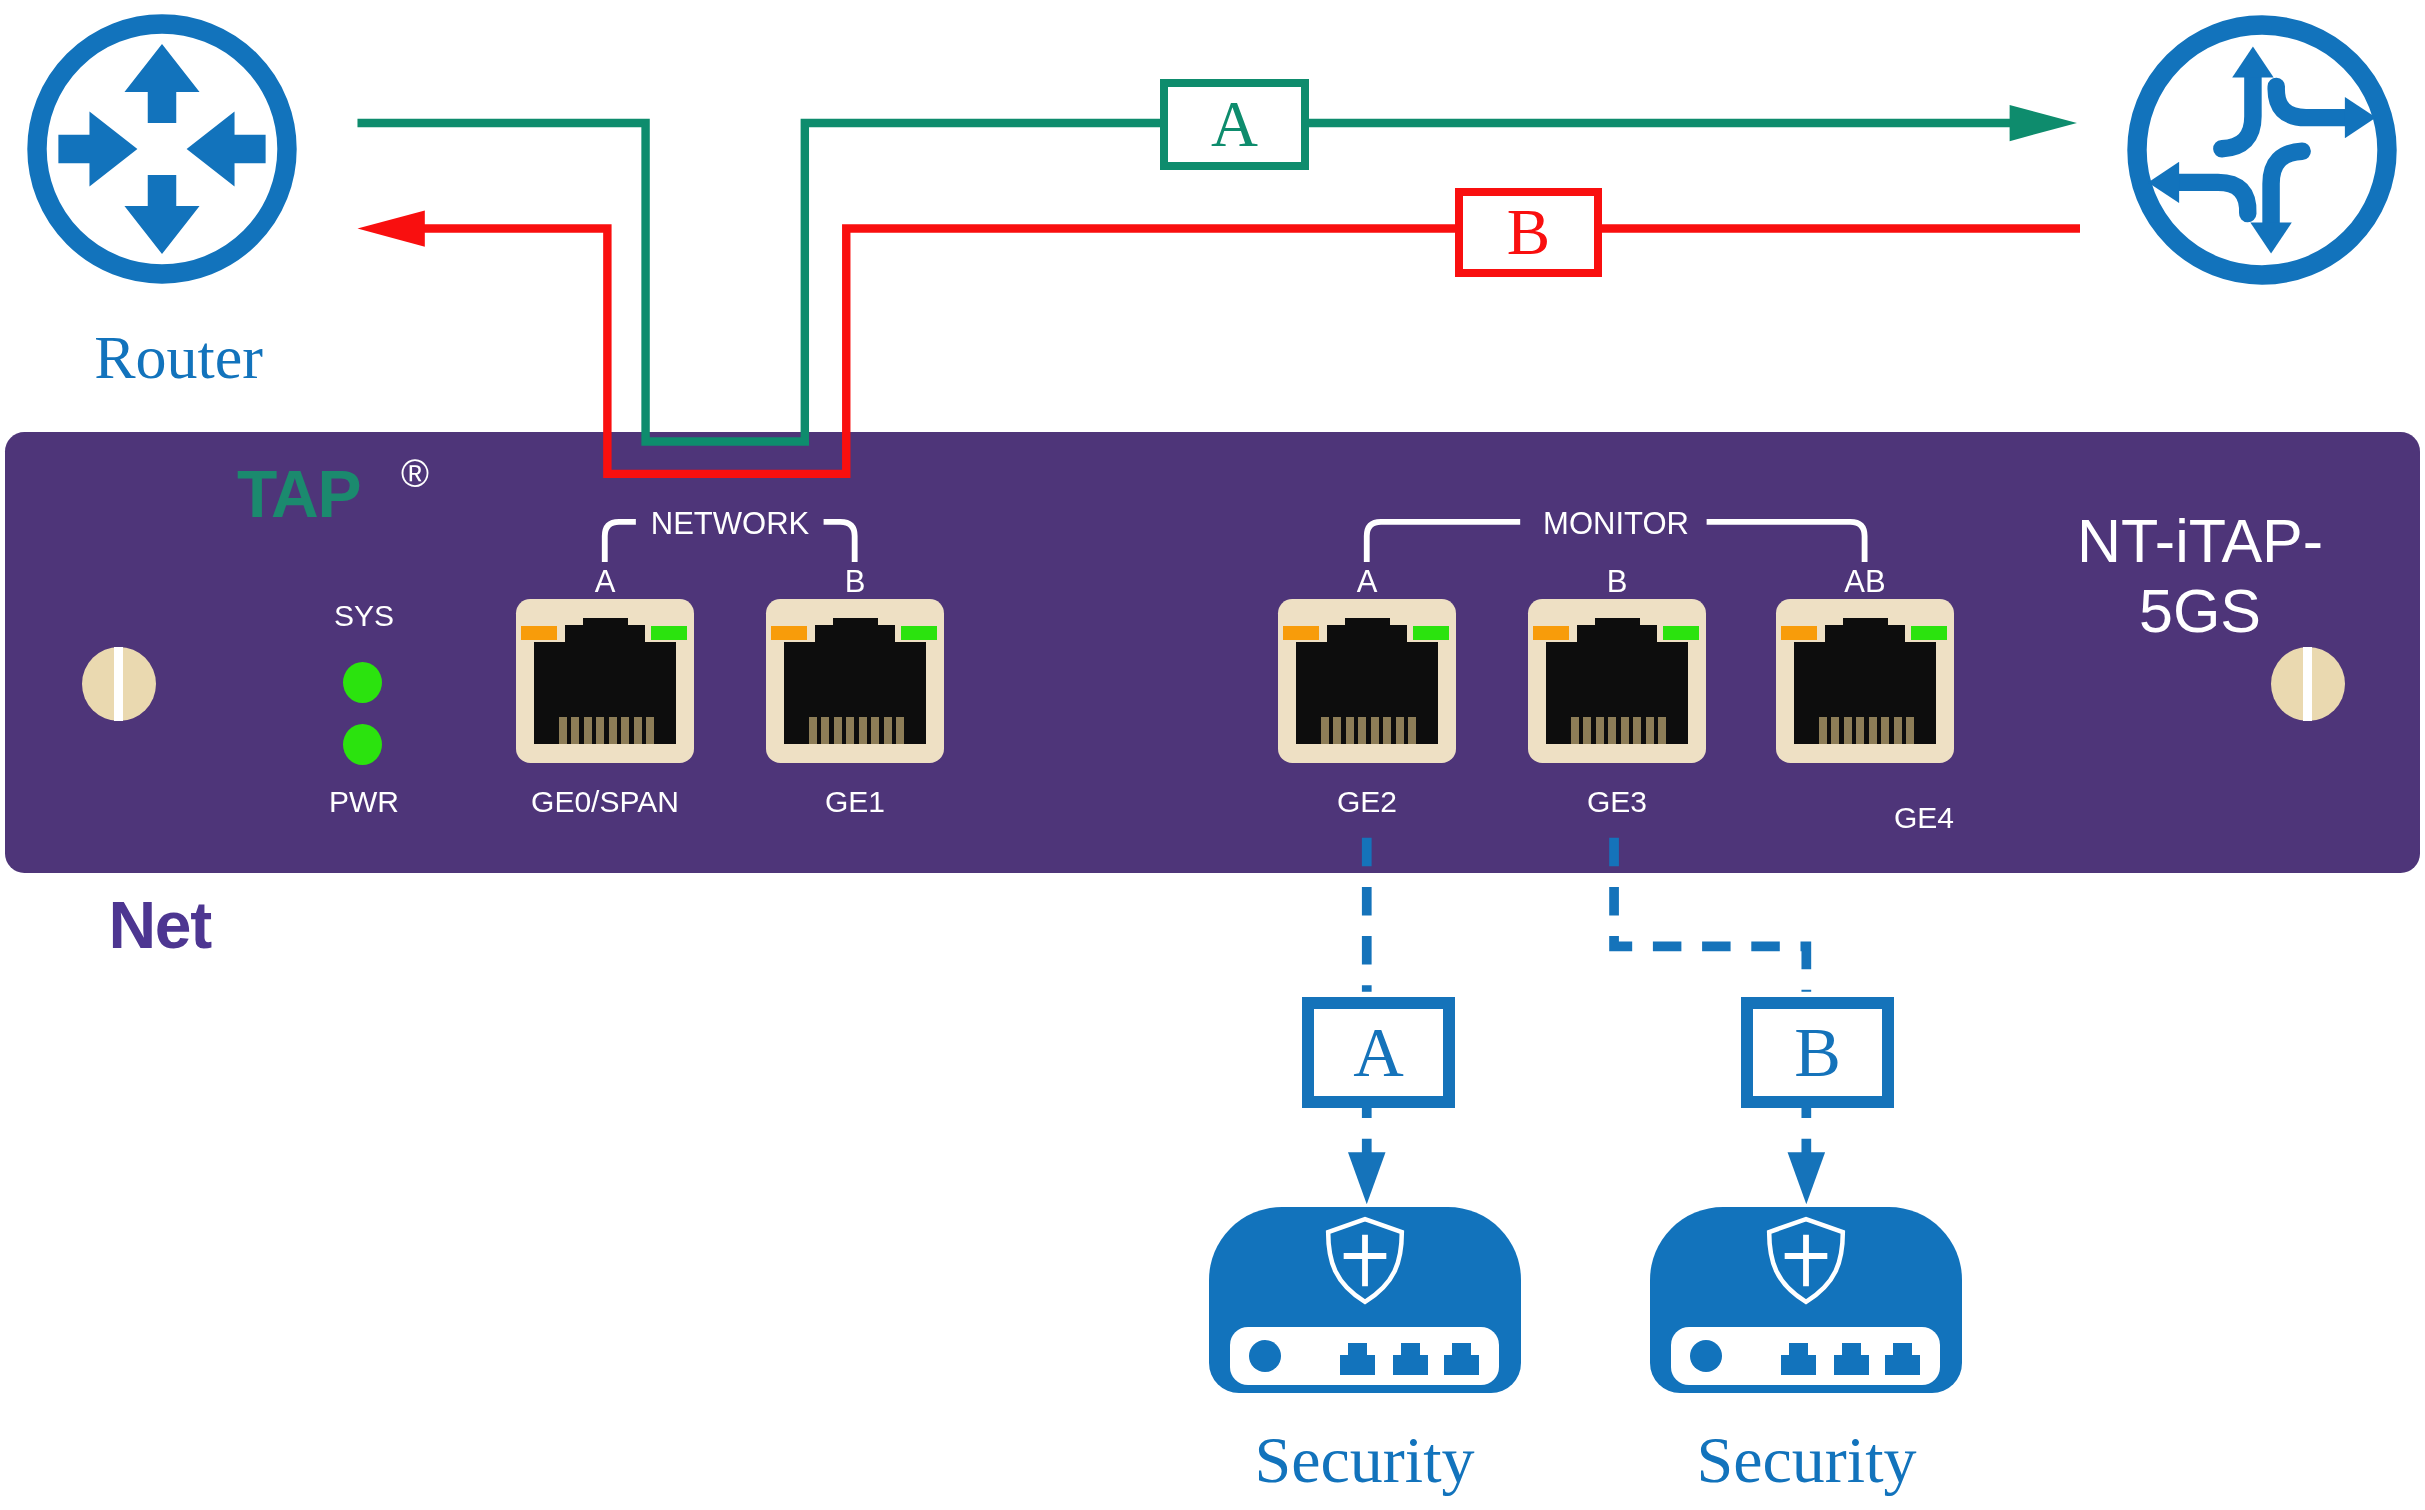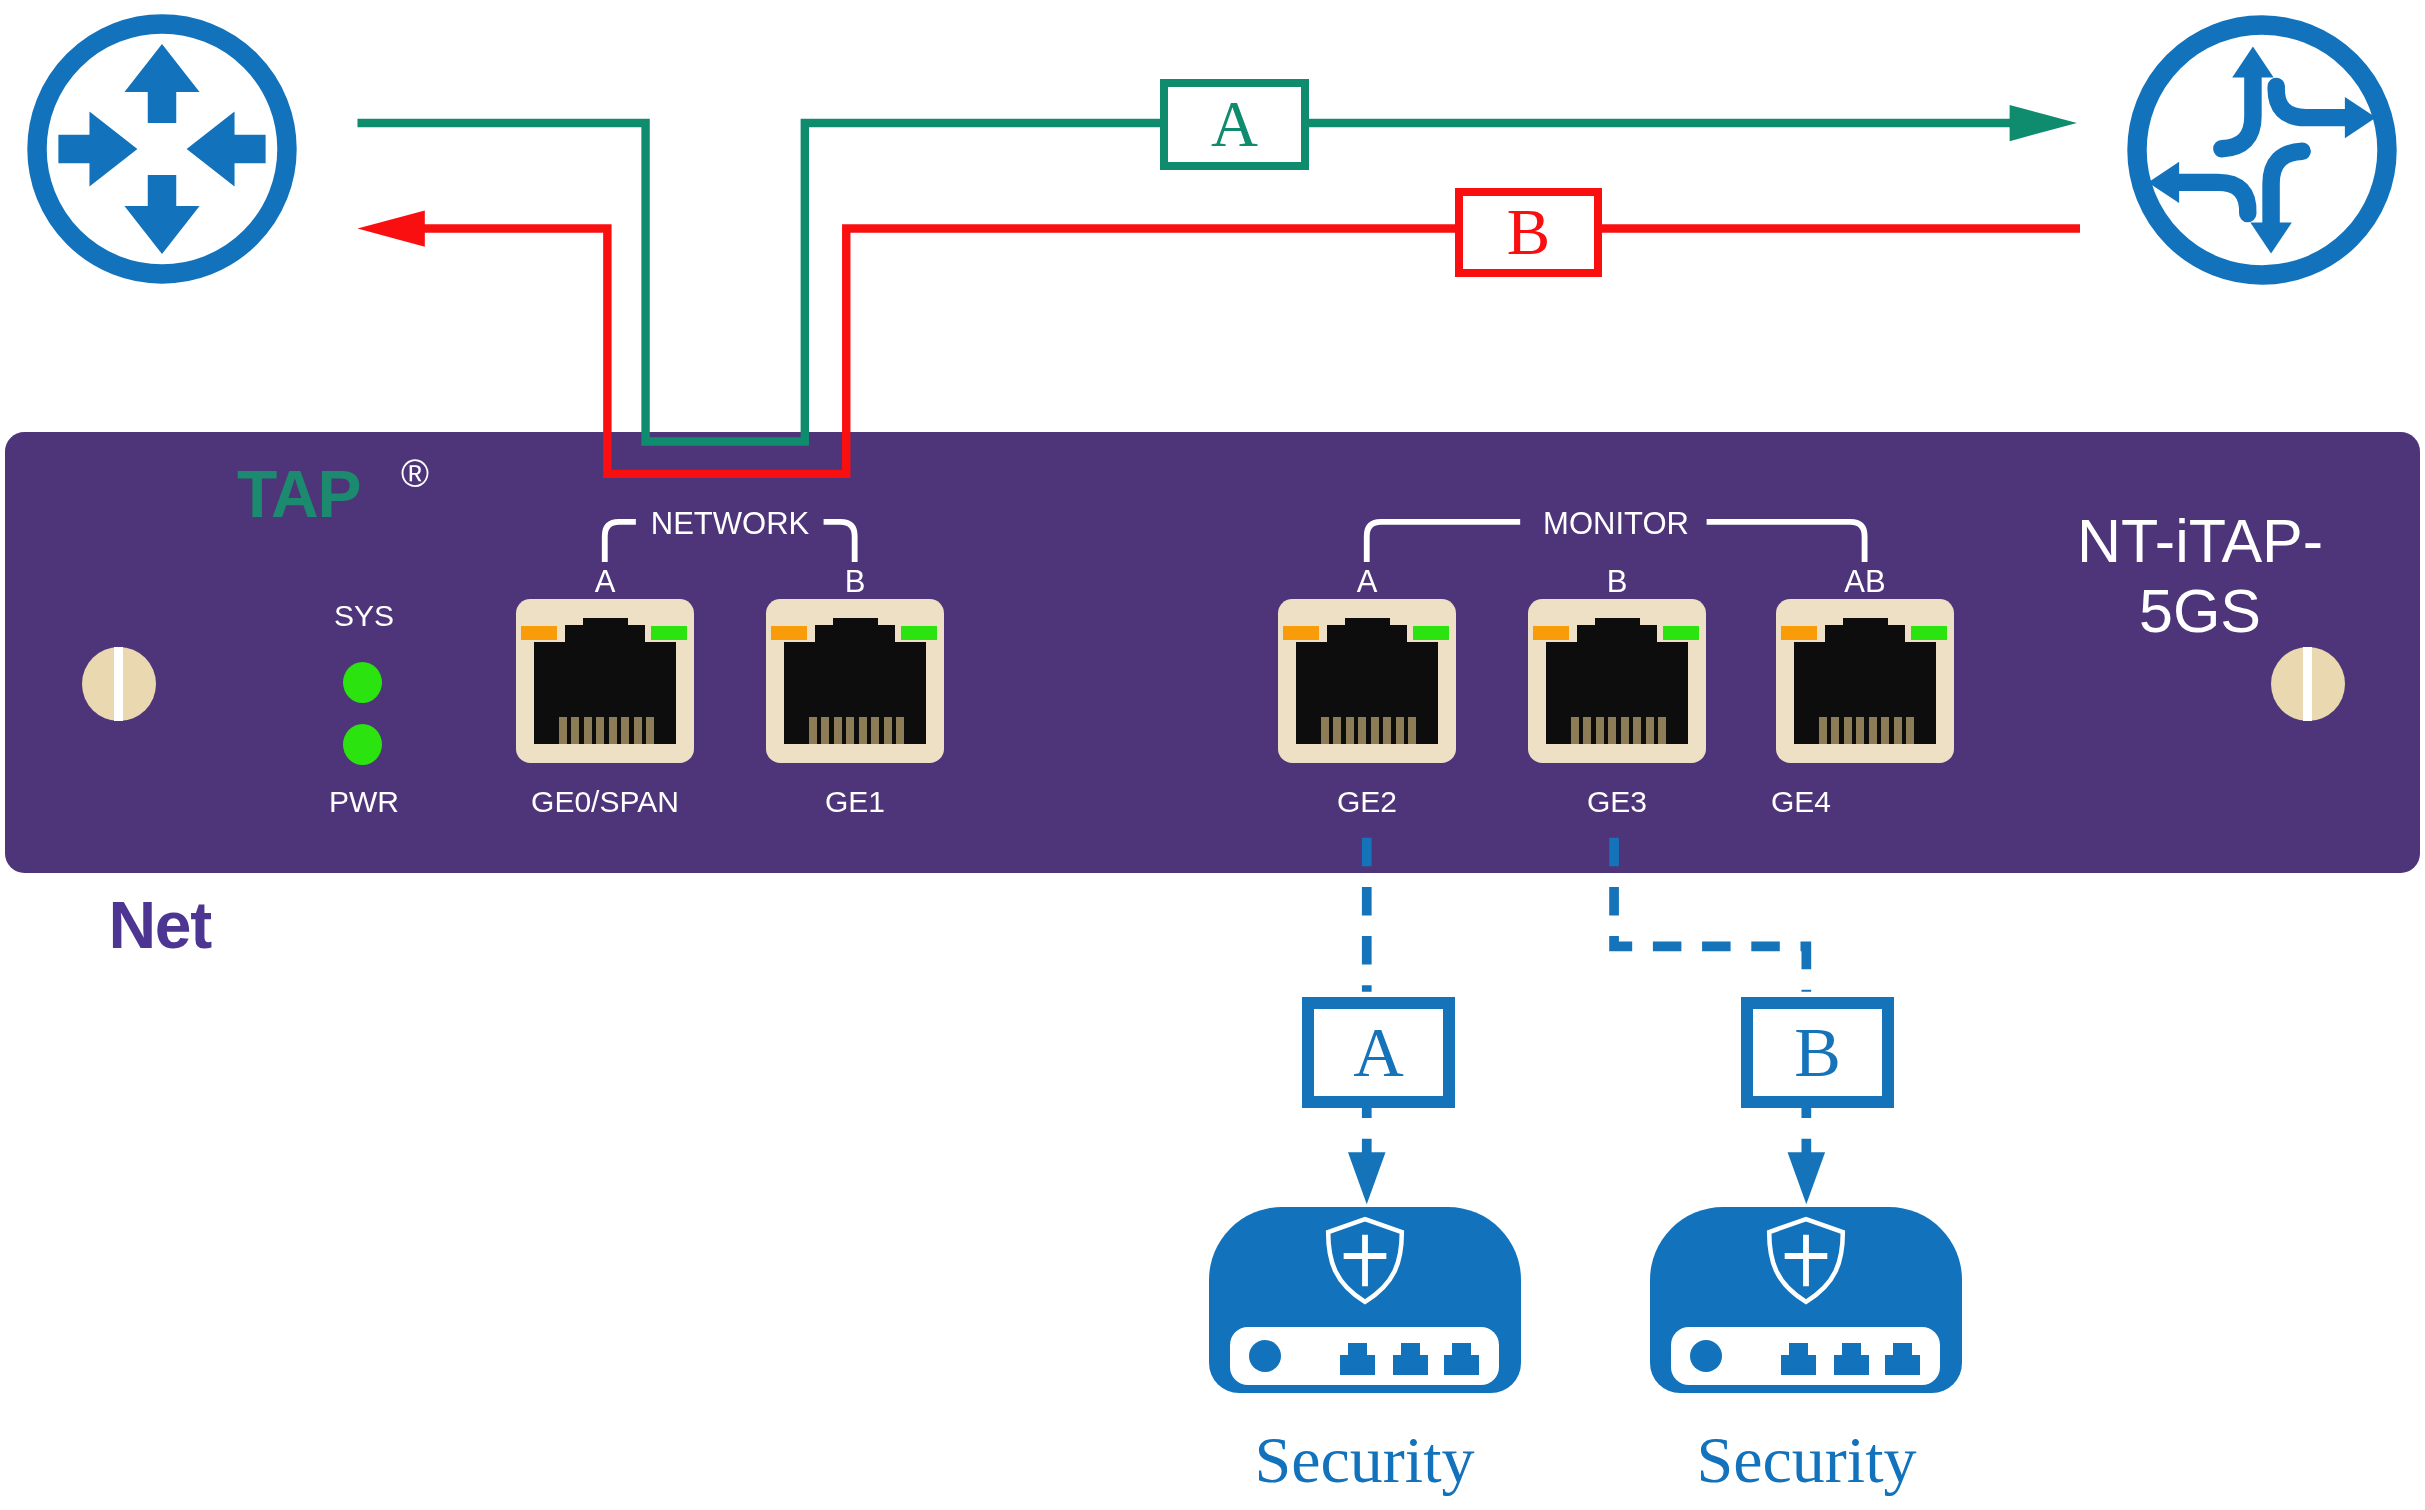--- a/index.html
+++ b/index.html
@@ -176,21 +176,21 @@
   <div class="port-top-label" style="left:516px;">A</div>
   <div class="port-top-label" style="left:766px;">B</div>
   <div class="port-top-label" style="left:1278px;">A</div>
   <div class="port-top-label" style="left:1528px;">B</div>
   <div class="port-top-label" style="left:1776px;">AB</div>
 
   <div class="port-bot-label" style="left:516px;">GE0/SPAN</div>
   <div class="port-bot-label" style="left:766px;">GE1</div>
   <div class="port-bot-label" style="left:1278px;">GE2</div>
   <div class="port-bot-label" style="left:1528px;text-align:center;">GE3</div>
-  <div class="port-bot-label" style="left:1712px;">GE4</div>
+  <div class="port-bot-label" style="left:1835px;margin-top:16px;">GE4</div>
 
   <svg class="abs" style="left:0;top:0;" width="2426" height="1511" viewBox="0 0 3747 2334">
 
     <polyline points="552,190 997,190 997,682 1243,682 1243,190 3125,190" fill="none" stroke="#0e8c6d" stroke-width="13"></polyline>
     <polygon points="3208,190 3104,162 3104,218" fill="#0e8c6d"></polygon>
 
     <polyline points="3216,353 1307,353 1307,732 938,732 938,353 646,353" fill="none" stroke="#f90f0f" stroke-width="13"></polyline>
     <polygon points="552,353 656,325 656,381" fill="#f90f0f"></polygon>
 
     <path d="M934,868 L934,828 Q934,806 956,806 L982,806 M1272,806 L1298,806 Q1320,806 1320,828 L1320,868" fill="none" stroke="#ffffff" stroke-width="9"></path>
@@ -213,20 +213,21 @@
   </div>
 
   <div class="figure" style="left:0;width:357px;">
     <svg class="abs" style="left:26px;top:13px;" width="272" height="272" viewBox="0 0 420 420">
       <circle cx="210" cy="210" r="193" fill="#ffffff" stroke="#1273bc" stroke-width="30"></circle>
       <polygon points="210,48 268,122 232,122 232,170 188,170 188,122 152,122" fill="#1273bc"></polygon>
       <polygon points="210,372 268,298 232,298 232,250 188,250 188,298 152,298" fill="#1273bc"></polygon>
       <polygon points="172,210 98,152 98,188 50,188 50,232 98,232 98,268" fill="#1273bc"></polygon>
       <polygon points="248,210 322,152 322,188 370,188 370,232 322,232 322,268" fill="#1273bc"></polygon>
     </svg>
+    <div class="figure-label">Router</div>
   </div>
 
   <div class="figure" style="left:2080px;width:346px;">
     <svg class="abs" style="left:46px;top:14.2px;" width="272" height="272" viewBox="0 0 420 420">
       <circle cx="210" cy="210" r="193" fill="#ffffff" stroke="#1273bc" stroke-width="30"></circle>
       <g fill="none" stroke="#1273bc" stroke-width="27" stroke-linecap="round">
         <path d="M148,208 Q196,206 196,158 L196,95"></path>
         <path d="M232,112 Q230,160 278,160 L340,160"></path>
         <path d="M272,212 Q224,214 224,262 L224,325"></path>
         <path d="M188,308 Q190,260 142,260 L80,260"></path>

